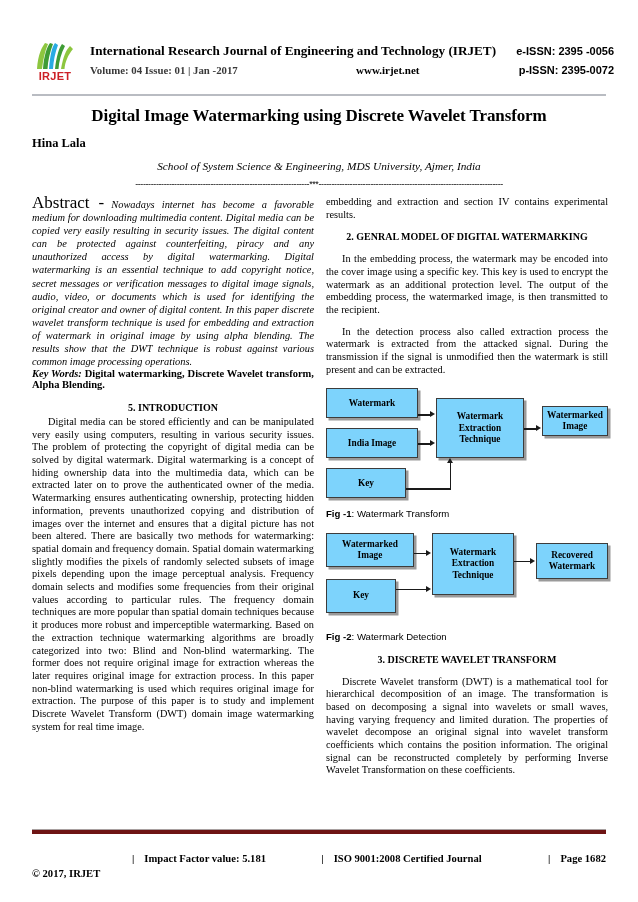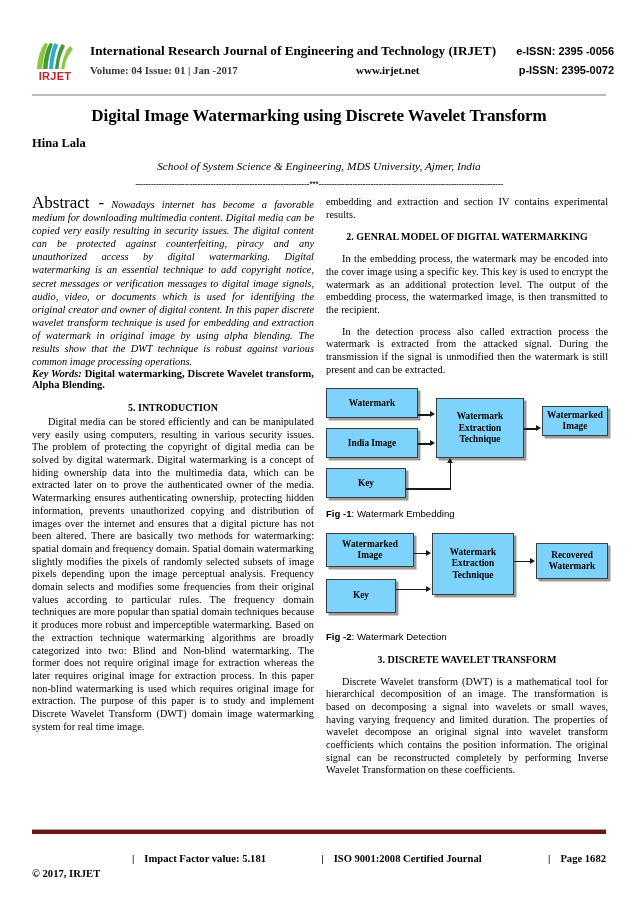--- a/index.html
+++ b/index.html
@@ -348,21 +348,21 @@
       <div class="fig-line" style="left:92px;  top:59px; width:13px; height:1.3px;"></div>
       <div class="fig-arrow" style="left:104px; top:56px;"></div>
 
       <div class="fig-line" style="left:80px;  top:104px; width:45px; height:1.3px;"></div>
       <div class="fig-line" style="left:124px; top:79px;  width:1.3px; height:26px;"></div>
       <div class="fig-arrow-up" style="left:121px; top:74px;"></div>
 
       <div class="fig-line" style="left:198px; top:44px; width:13px; height:1.3px;"></div>
       <div class="fig-arrow" style="left:210px; top:41px;"></div>
     </div>
-    <div class="fig-caption"><b>Fig -1</b><span>: Watermark Embedding</span></div>
+    <div class="fig-caption"><b>Fig -1</b><span>: Watermark Transform</span></div>
 
     <div class="figure fig2">
       <div class="fbox" style="left:0px;   top:4px;  width:88px; height:34px;">Watermarked Image</div>
       <div class="fbox" style="left:0px;   top:50px; width:70px; height:34px;">Key</div>
       <div class="fbox" style="left:210px; top:14px; width:72px; height:36px;">Recovered Watermark</div>
       <div class="fbox" style="left:106px; top:4px;  width:82px; height:62px;">Watermark Extraction Technique</div>
 
       <div class="fig-line" style="left:88px;  top:24px; width:13px; height:1.3px;"></div>
       <div class="fig-arrow" style="left:100px; top:21px;"></div>
 

